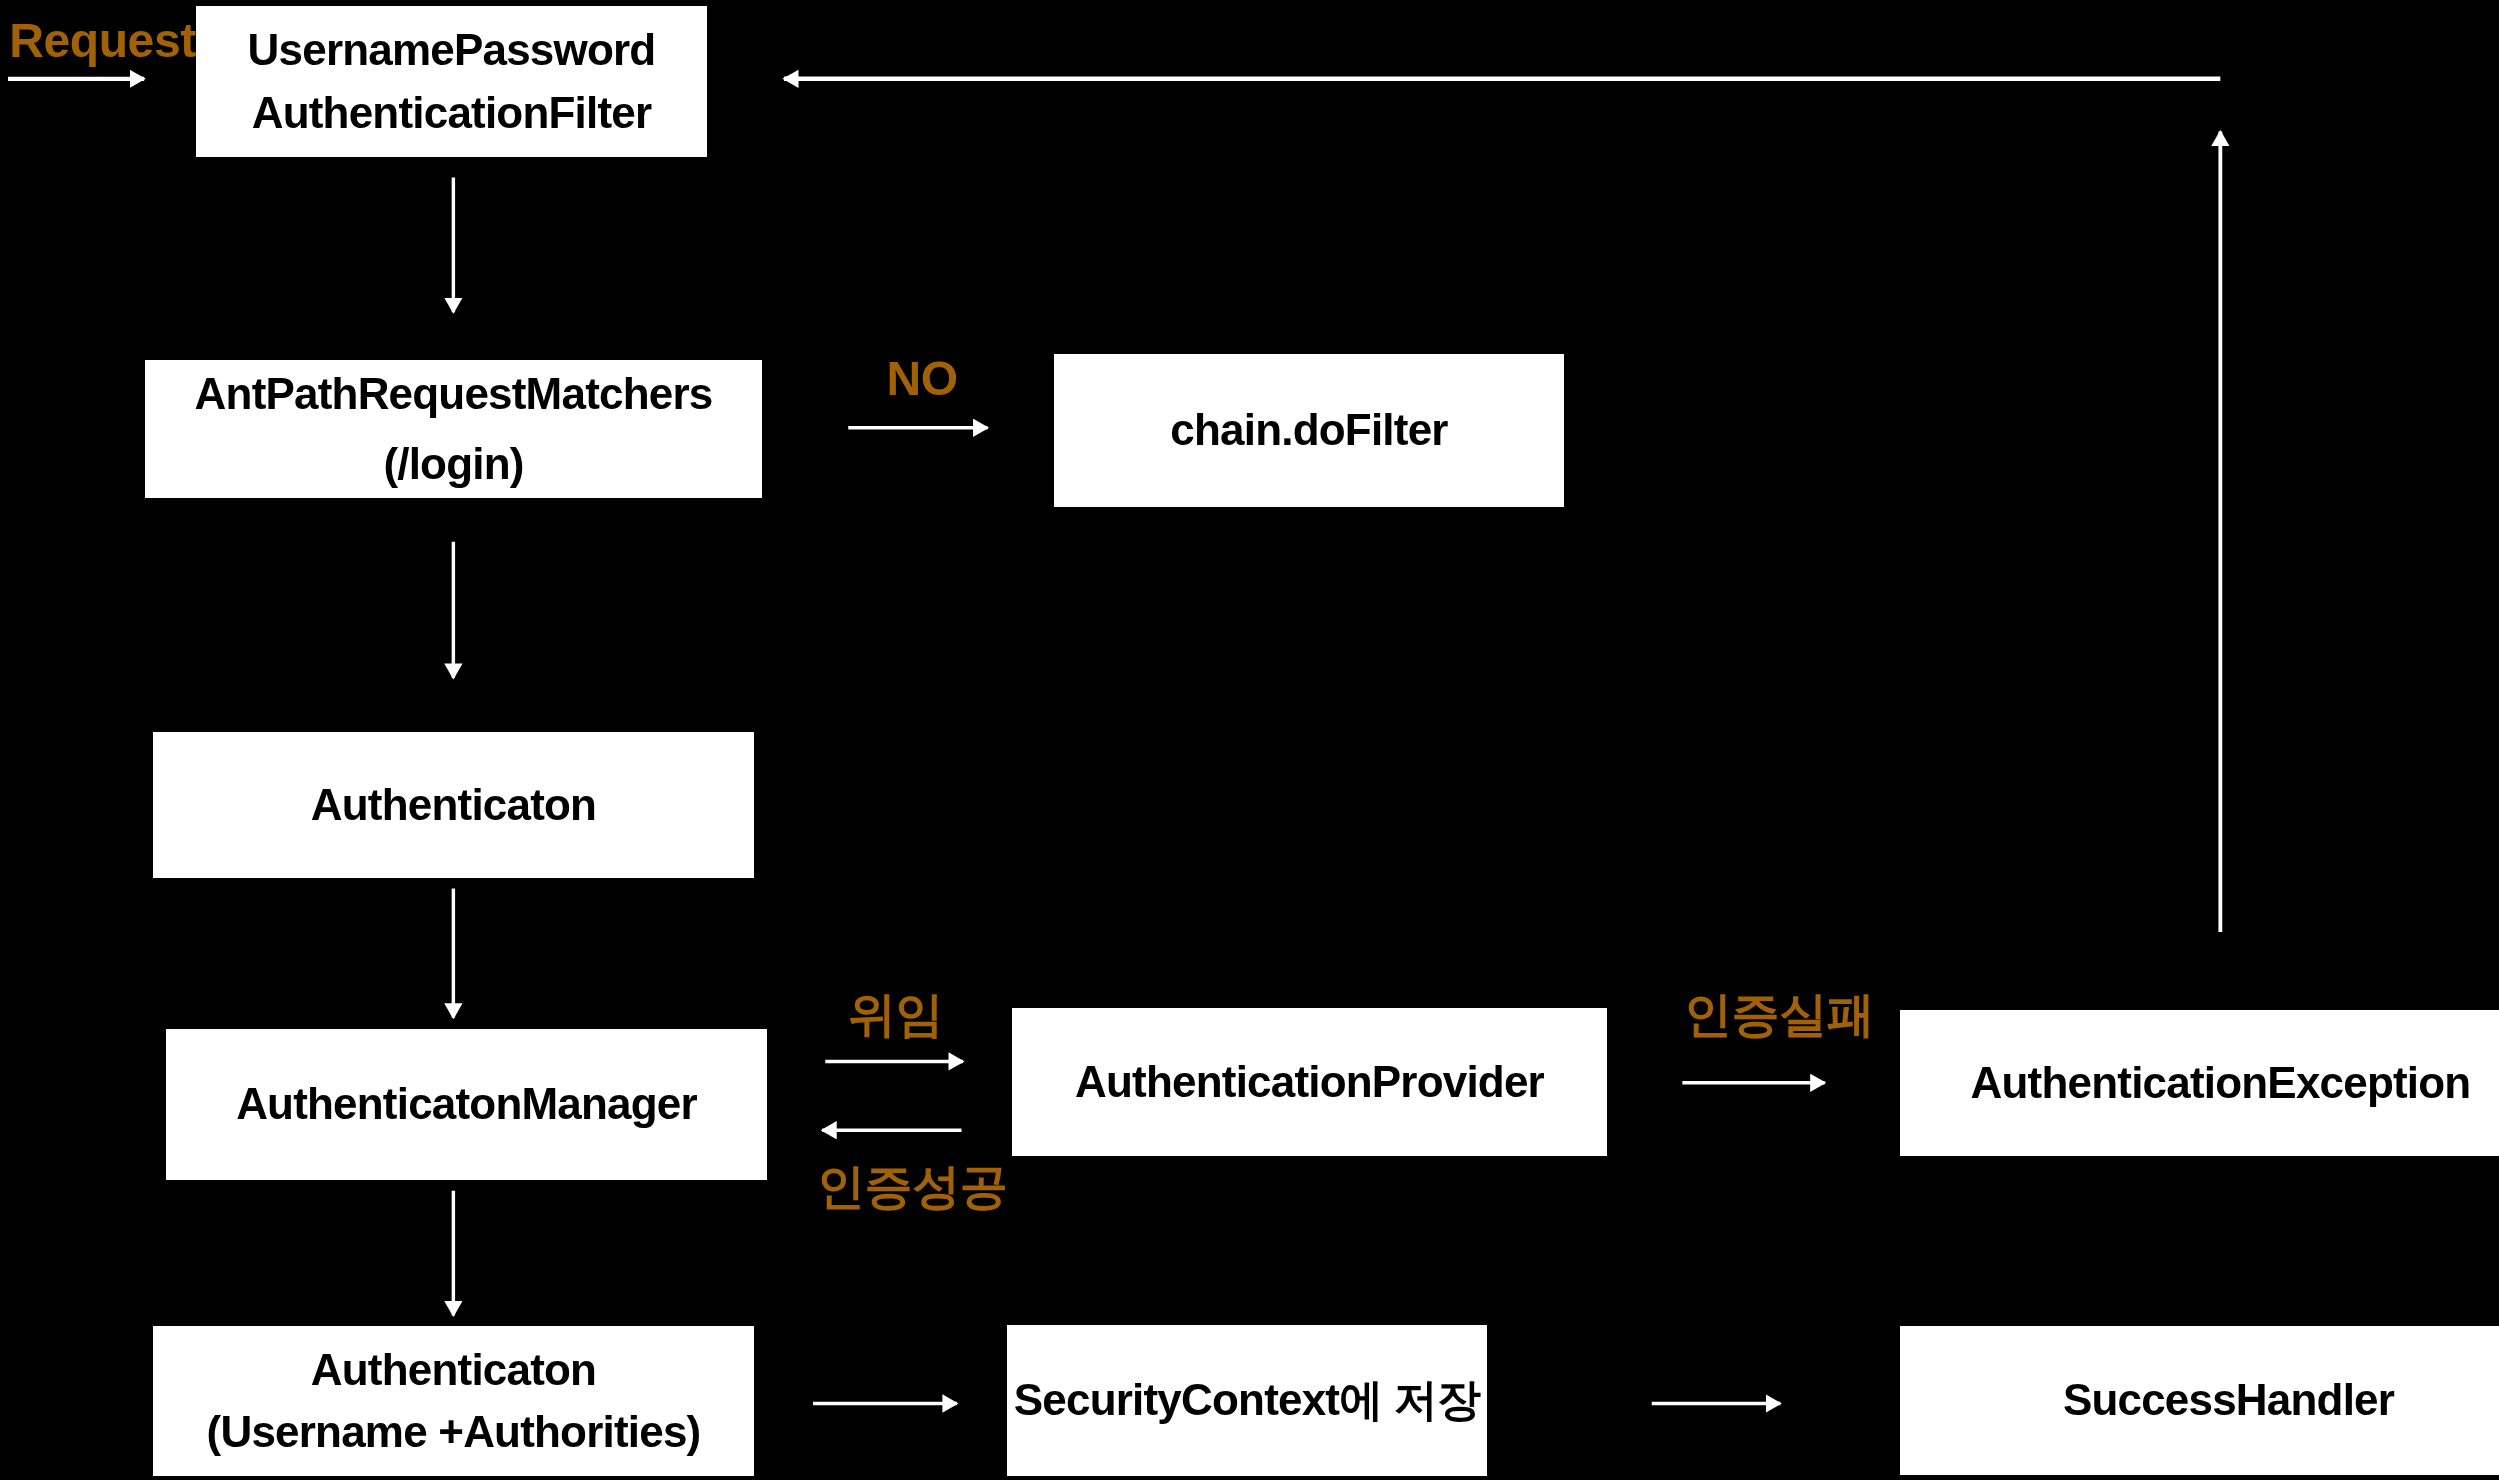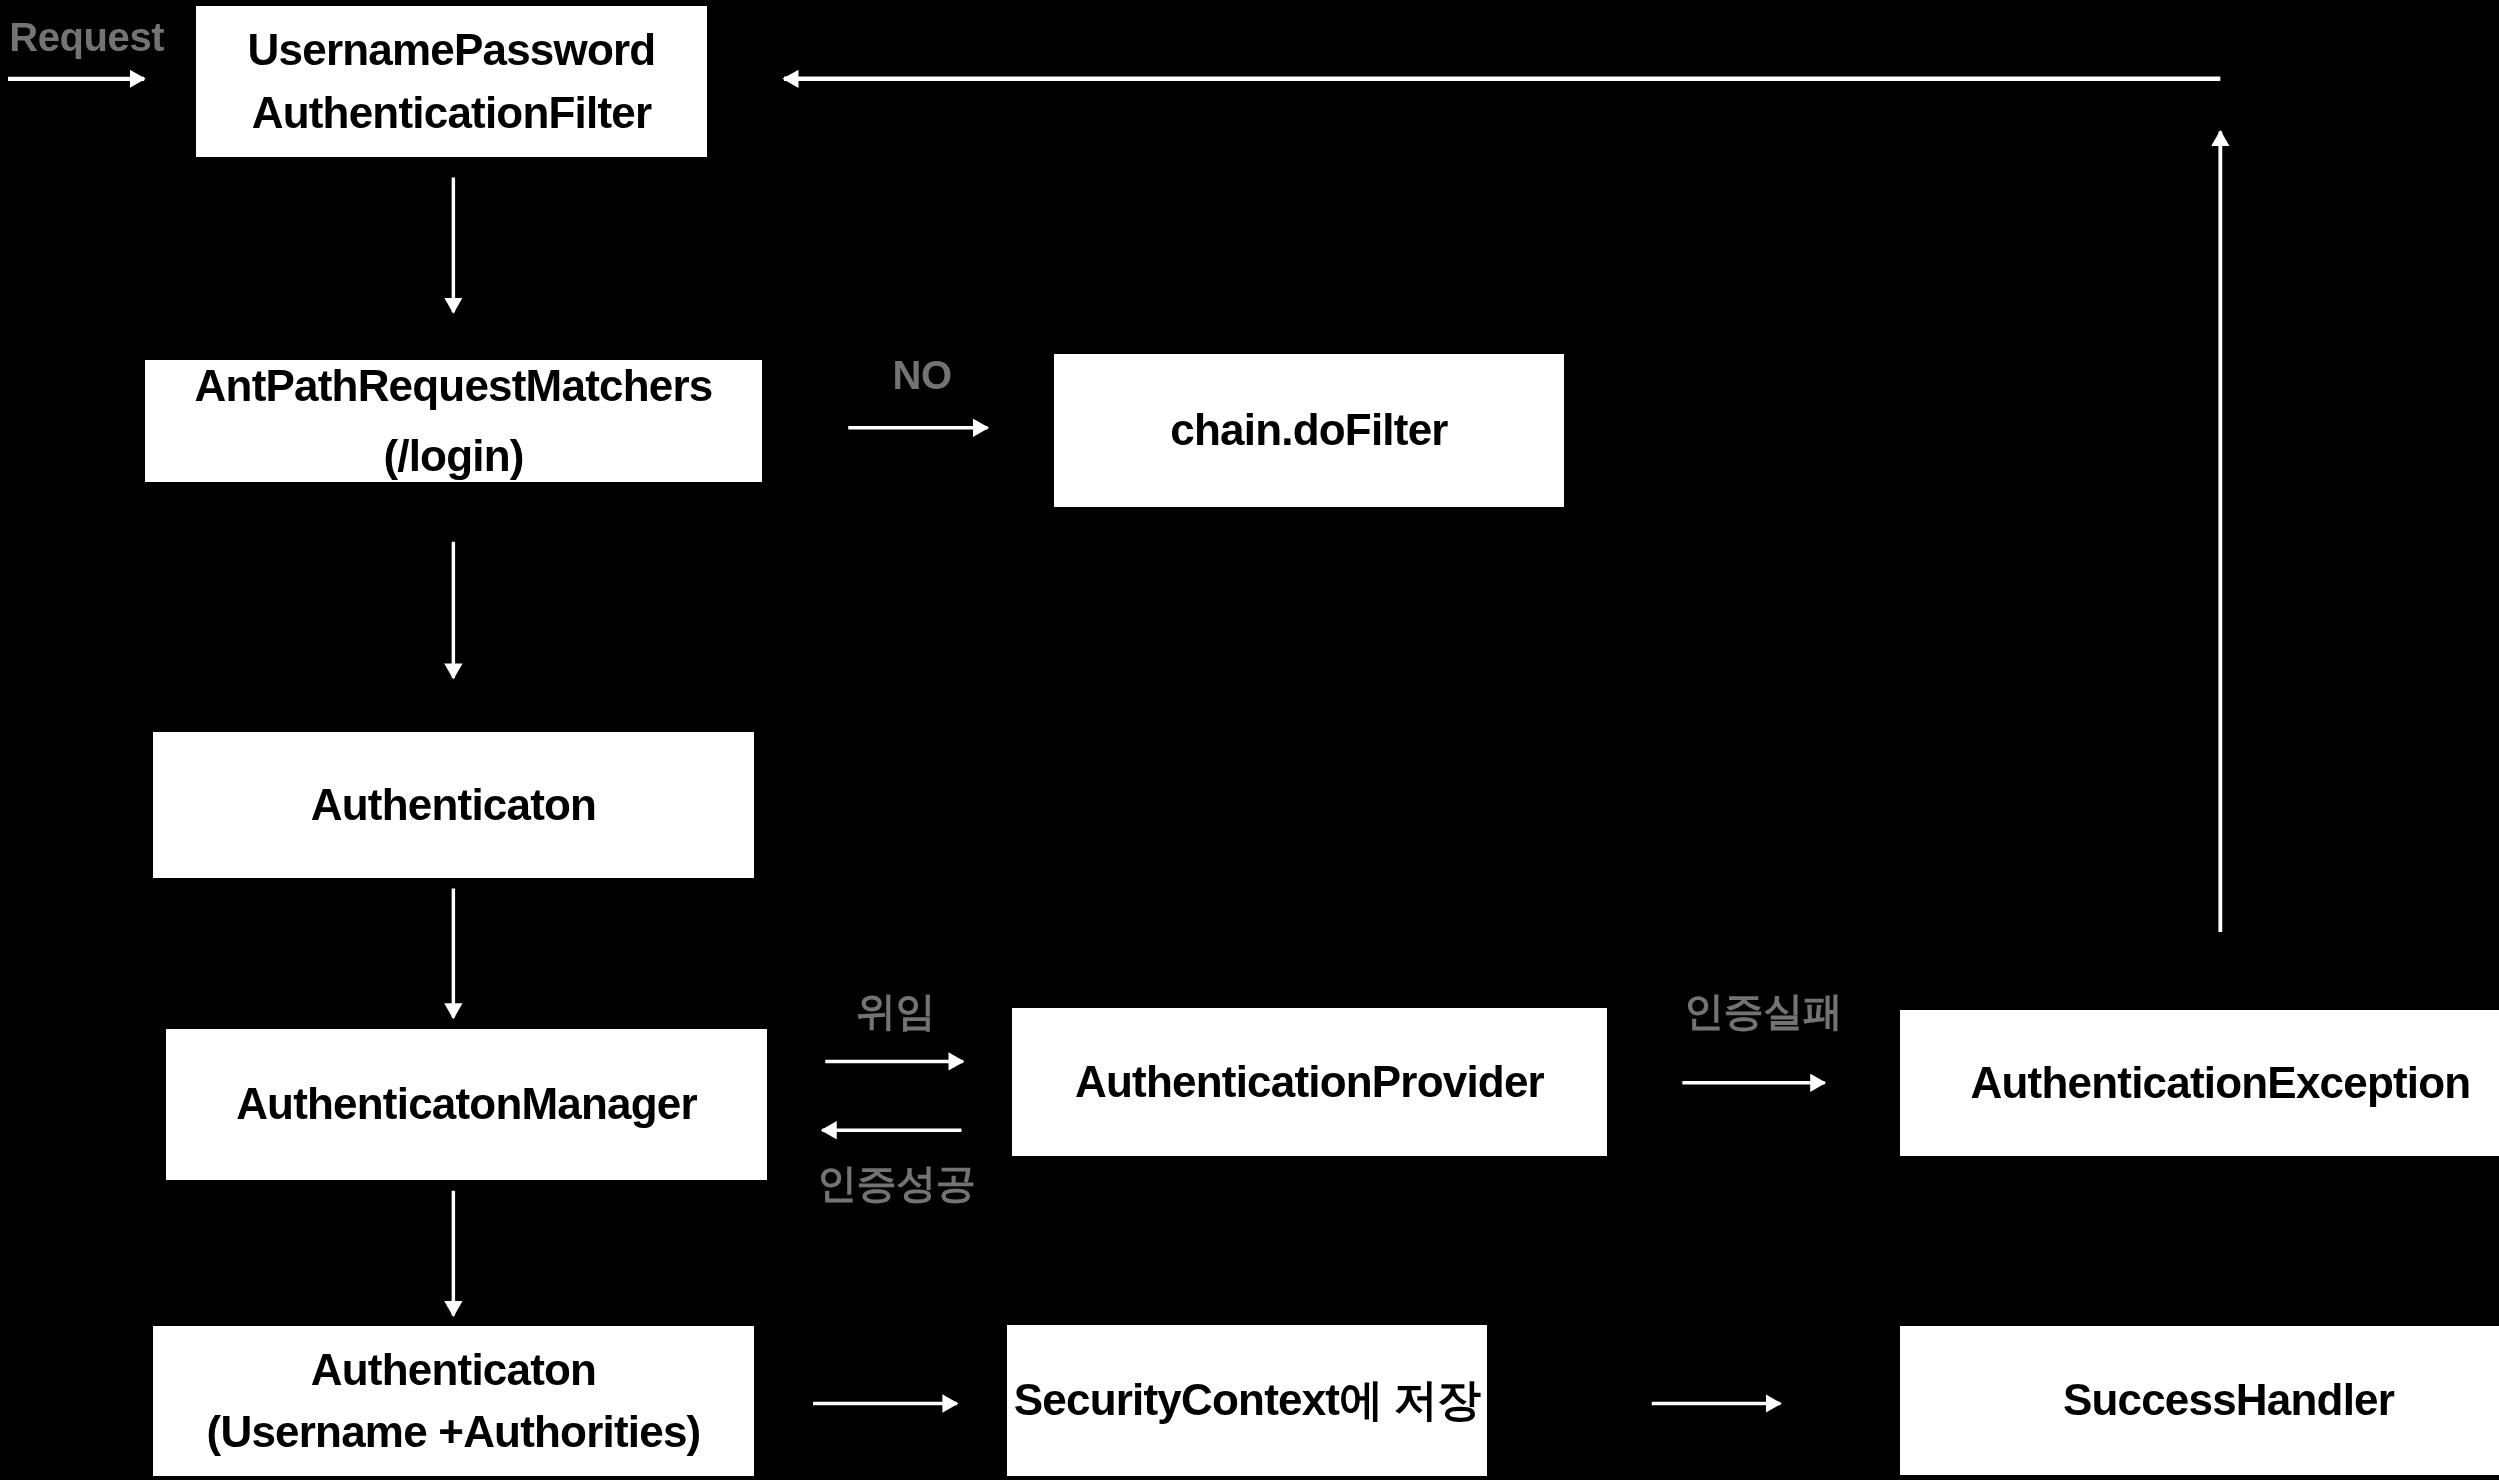--- a/index.html
+++ b/index.html
@@ -25,39 +25,39 @@
     justify-content: center;
     text-align: center;
     font-weight: 700;
     font-size: 44px;
     line-height: 1.42;
     letter-spacing: -0.8px;
     white-space: nowrap;
   }
   .flow-label {
     position: absolute;
-    color: #737373;
+    color: #a16207;
     font-weight: 700;
-    font-size: 40px;
+    font-size: 48px;
     line-height: 1.0;
     letter-spacing: -0.4px;
     text-align: center;
     white-space: nowrap;
   }
   .flow-label.left-align { text-align: left; }
   #arrow-layer {
     position: absolute;
     left: 0;
     top: 0;
     width: 2500px;
     height: 1480px;
   }
   
   #node-filter    { left: 196px;  top: 6.1px;    width: 511px; height: 151px; }
-  #node-matcher   { left: 145px;  top: 360px;  width: 617px; height: 122px; gap: 7px; }
+  #node-matcher   { left: 145px;  top: 360px;  width: 617px; height: 138px; gap: 7px; }
   #node-chain     { left: 1054px; top: 354px;  width: 510px; height: 153px; }
   #node-token     { left: 153px;  top: 732px;  width: 601px; height: 146px; }
   #node-manager   { left: 166px;  top: 1029px; width: 601px; height: 151px; }
   #node-provider  { left: 1012px; top: 1008px; width: 595px; height: 148px; }
   #node-exception { left: 1900px; top: 1010px; width: 599px; height: 146px; padding-left: 21px; }
   #node-token2    { left: 153px;  top: 1326px; width: 601px; height: 150px; }
   #node-context   { left: 1007px; top: 1325px; width: 480px; height: 151px; }
   #node-success   { left: 1900px; top: 1326px; width: 599px; height: 149px; padding-left: 29px; }
   
   #label-request      { left: 9.2px;   top: 17px;   width: 230px; }

